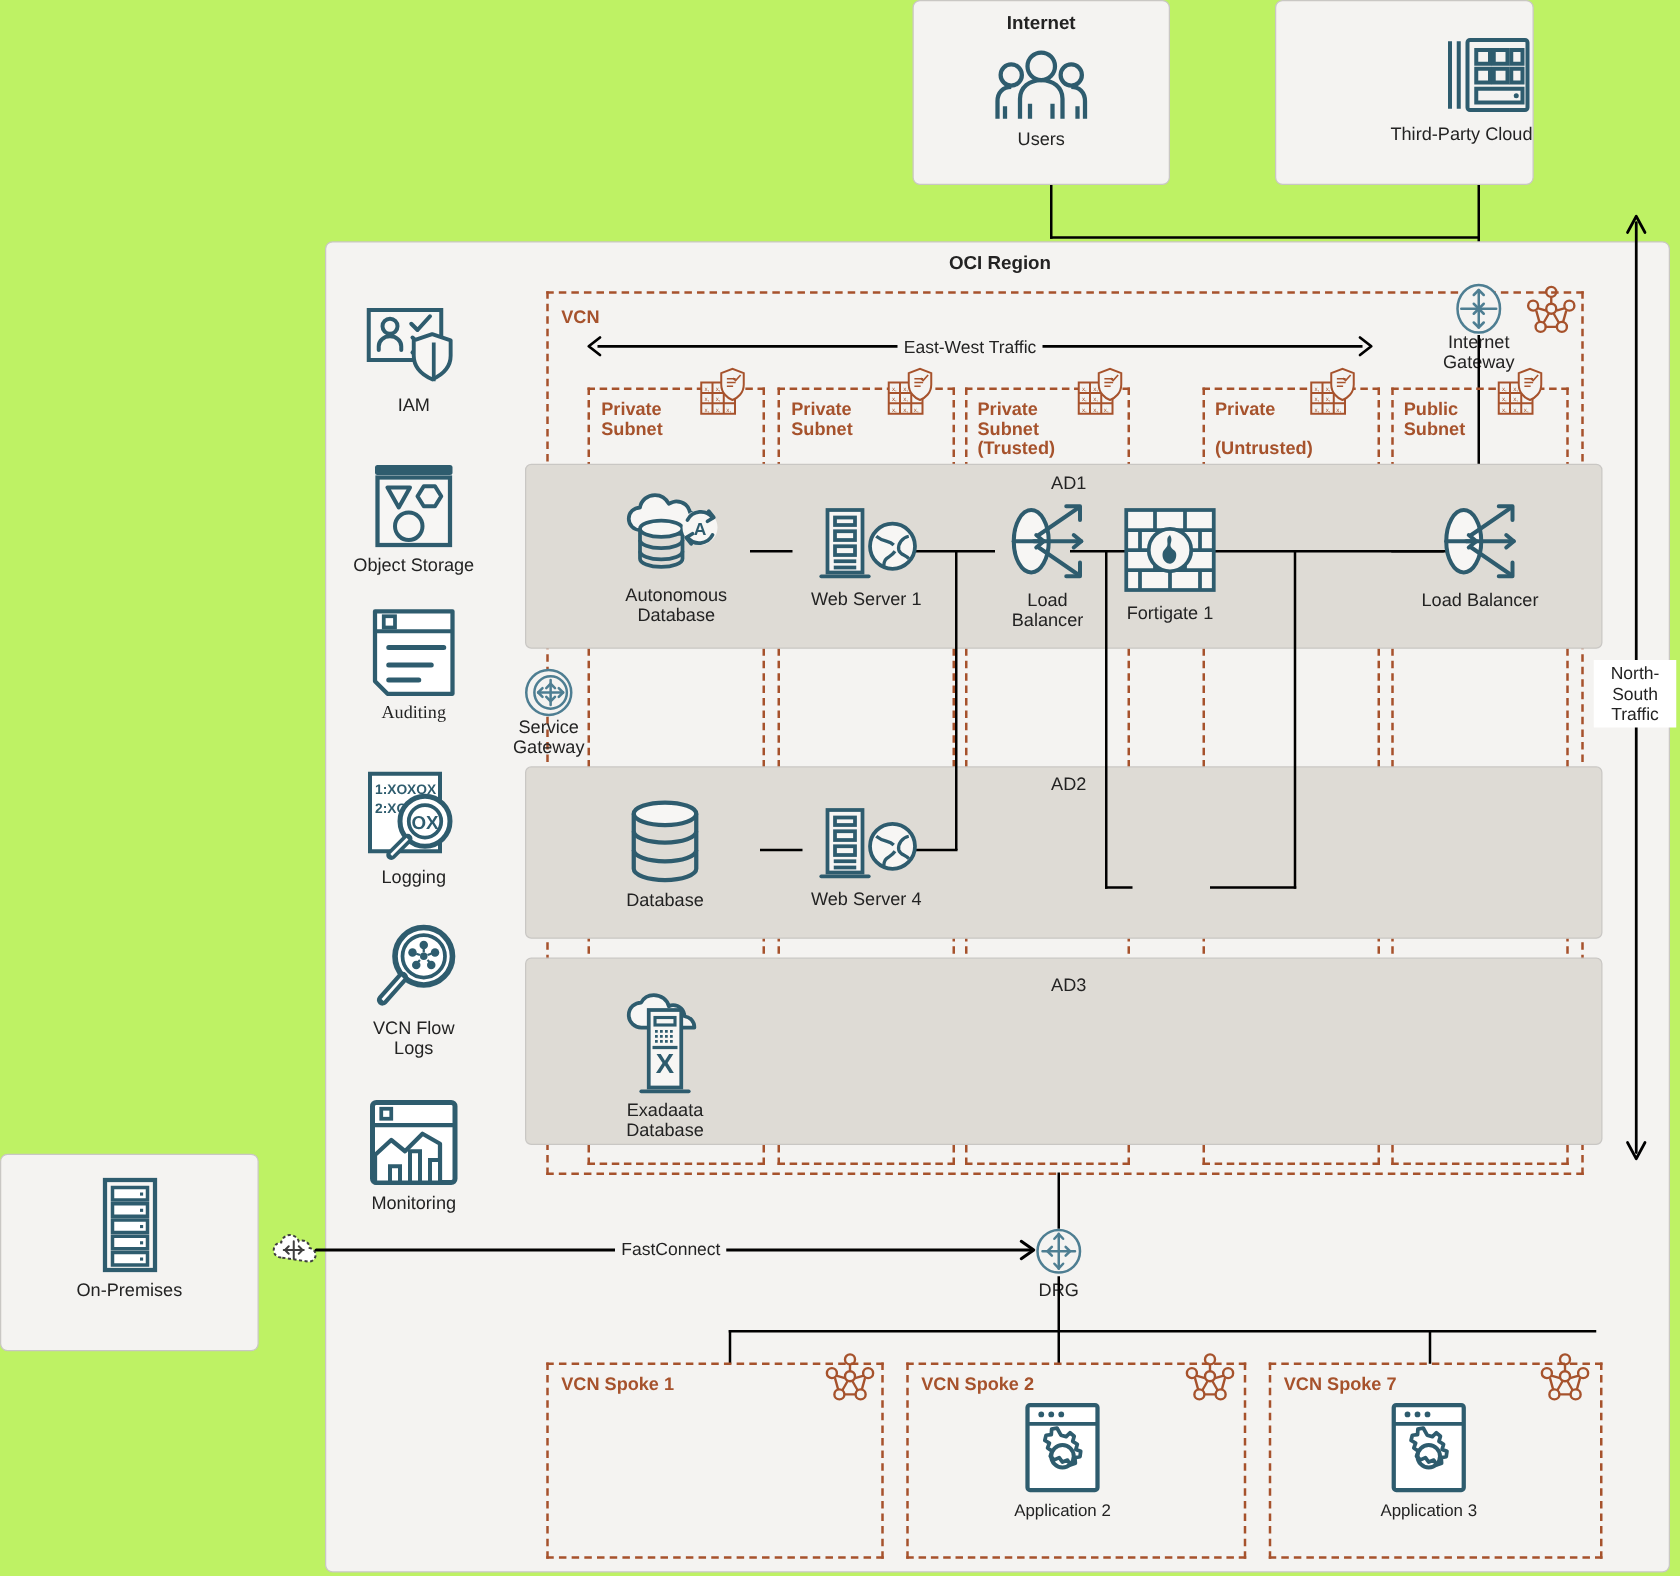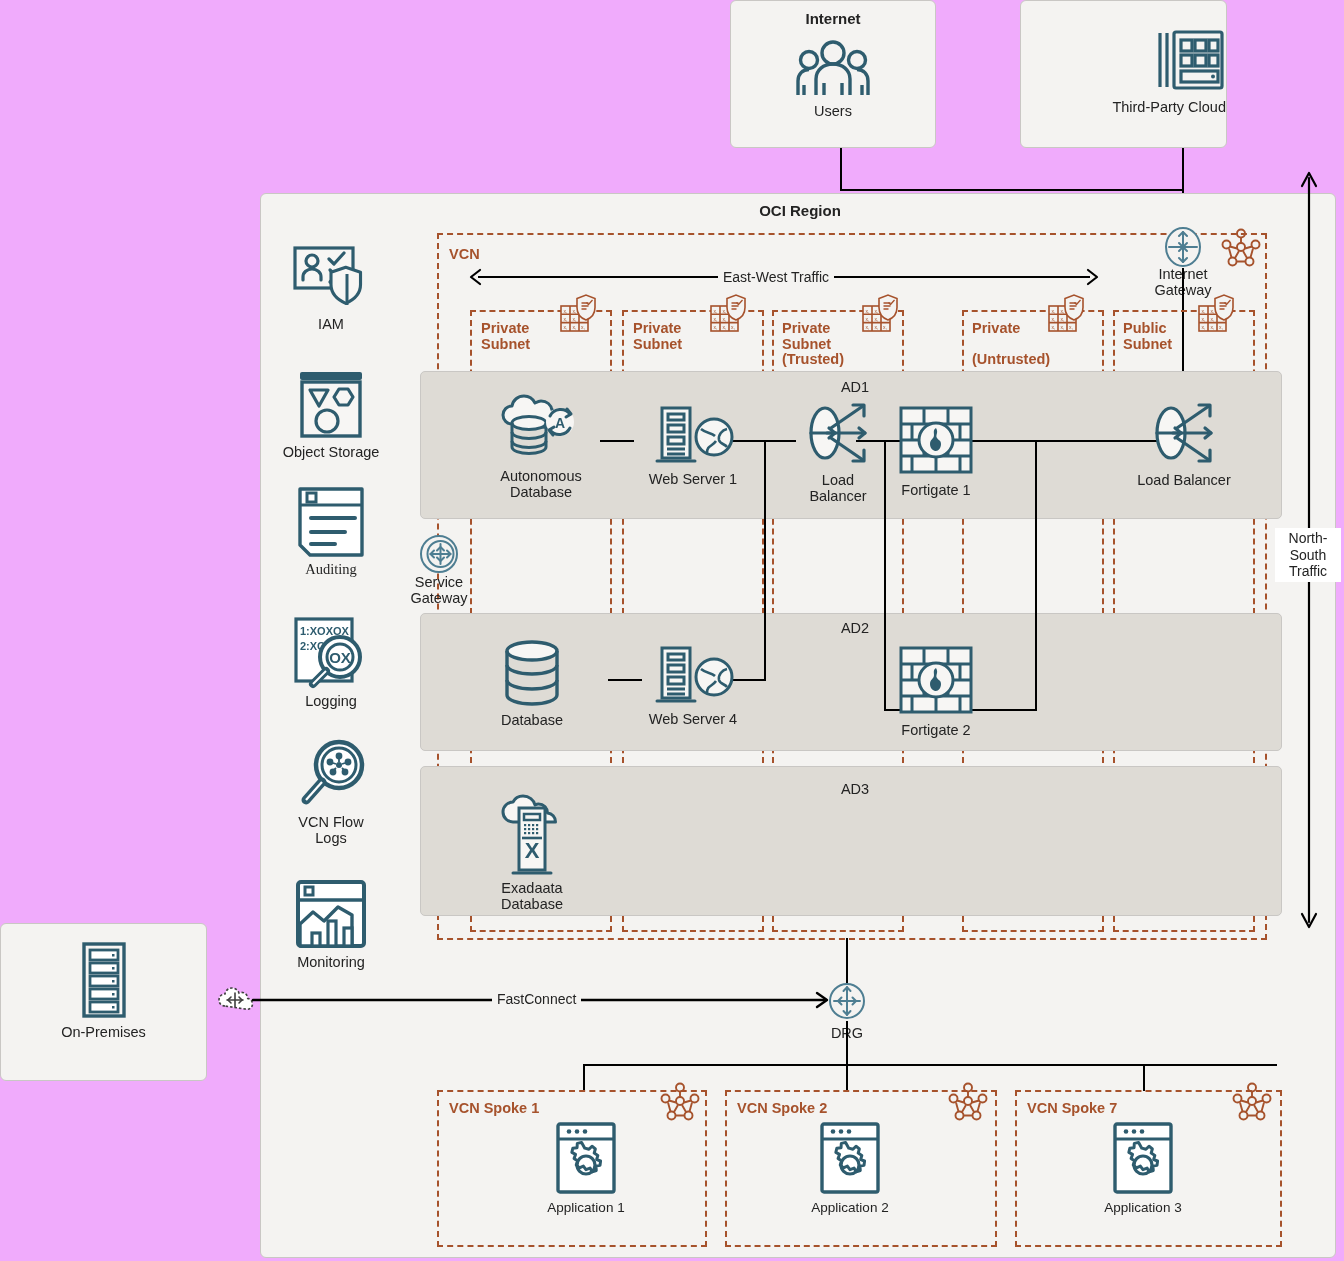--- a/index.html
+++ b/index.html
@@ -5,21 +5,21 @@
   * { box-sizing: border-box; }
   html, body {
     margin: 0; padding: 0;
     background: #ffffff;
     font-family: "Liberation Sans", sans-serif;
   }
   #stage {
     position: relative;
     width: 1344px;
     height: 1261px;
-    background: #f0abfc;
+    background: #bef264;
     overflow: hidden;
   }
   .abs { position: absolute; }
 
   
   .panel {
     background: #f4f3f1;
     border: 1px solid #c9c7c4;
     border-radius: 6px;
   }
@@ -518,34 +518,20 @@
         </g>
         <circle cx="65" cy="32" r="18" fill="#f7f6f4" stroke="#2e5c6e" stroke-width="3"></circle>
         <g fill="none" stroke="#2e5c6e" stroke-width="2.6">
           <path d="M52 24c6 5 10 3 14 7M58 48c0-8 5-6 9-12M78 24c-5 1-9 6-8 11 1 4 6 4 8 7"></path>
         </g>
       </svg>
     </span>
     <div class="node-label">Web Server 4</div>
   </div>
 
-  <div class="abs node" style="left:886px; top:646px; width:100px;">
-    <span class="ic" style="display:inline-block;">
-      <svg width="74" height="70" viewBox="0 0 74 70">
-        <rect x="2" y="2" width="70" height="64" fill="#f7f6f4" stroke="#2e5c6e" stroke-width="3"></rect>
-        <g fill="none" stroke="#2e5c6e" stroke-width="3">
-          <path d="M2 18h70M2 34h70M2 50h70"></path>
-          <path d="M25 2v16M49 2v16M13 18v16M37 18v16M61 18v16M25 34v16M49 34v16M13 50v16M37 50v16M61 50v16"></path>
-        </g>
-        <circle cx="37" cy="34" r="17" fill="#f7f6f4" stroke="#2e5c6e" stroke-width="3"></circle>
-        <path d="M37 22c3 5-1 7 1 10 1.5 2.5 4 2 4 6 0 4-2.5 7-5 7s-6-2.5-6-7c0-5 4-5 4-9 0-3-1-5 2-7z" fill="#2e5c6e"></path>
-      </svg>
-    </span>
-    <div class="node-label">Fortigate 2</div>
-  </div>
 
   <div class="abs node" style="left:484px; top:796px; width:96px;">
     <span class="ic" style="display:inline-block;">
       <svg width="62" height="78" viewBox="0 0 62 78">
         <path d="M12 26c-5 0-10-4-10-10S7 6 12 6c2-4 6-6 10-6 6 0 11 4 12 9 1-0.5 2-1 3.5-1 5 0 9 4 9 9 4.5 0.5 8 4 8 9 0 0-1 0-1 0z" fill="#f7f6f4" stroke="#2e5c6e" stroke-width="3" stroke-linejoin="round"></path>
         <rect x="18" y="12" width="26" height="62" fill="#f7f6f4" stroke="#2e5c6e" stroke-width="3"></rect>
         <path d="M12 77h38" stroke="#2e5c6e" stroke-width="3" stroke-linecap="round"></path>
         <rect x="23" y="18" width="16" height="6" fill="#f7f6f4" stroke="#2e5c6e" stroke-width="2.5"></rect>
         <g fill="#2e5c6e">
           <rect x="23" y="28" width="2.2" height="2.2"></rect>
@@ -765,98 +751,82 @@
             <circle cx="5.5" cy="16.5" r="4"></circle>
             <circle cx="34.5" cy="16.5" r="4"></circle>
           <circle cx="11.5" cy="33.5" r="4"></circle>
             <circle cx="28.5" cy="33.5" r="4"></circle>
             <circle cx="20" cy="19" r="4"></circle>
           <path d="M20 9.5V15M9 18.5l7 2M31 18.5l-7 2M14 30l4-7M26 30l-4-7M8 20.5l2.5 9M32 20.5l-2.5 9M15.5 33.5h9"></path>
         </g>
       </svg>
     </span>
   </div>
-  <div class="abs node" style="left:531px; top:1122px; width:110px;">
+
+  <div class="abs dashed" style="left:725px; top:1090px; width:272px; height:157px;"></div>
+  <div class="abs dashed-label" style="left:737px; top:1101px;">VCN Spoke 2</div>
+  <div class="abs" style="left:948px; top:1082px;">
+    <span class="ic">
+      <svg width="40" height="40" viewBox="0 0 40 40">
+        <g stroke="#a6522c" stroke-width="1.9" fill="none">
+          <circle cx="20" cy="5.5" r="4"></circle>
+            <circle cx="5.5" cy="16.5" r="4"></circle>
+            <circle cx="34.5" cy="16.5" r="4"></circle>
+          <circle cx="11.5" cy="33.5" r="4"></circle>
+            <circle cx="28.5" cy="33.5" r="4"></circle>
+            <circle cx="20" cy="19" r="4"></circle>
+          <path d="M20 9.5V15M9 18.5l7 2M31 18.5l-7 2M14 30l4-7M26 30l-4-7M8 20.5l2.5 9M32 20.5l-2.5 9M15.5 33.5h9"></path>
+        </g>
+      </svg>
+    </span>
+  </div>
+  <div class="abs node" style="left:795px; top:1122px; width:110px;">
     <span class="ic" style="display:inline-block;">
       <svg width="60" height="72" viewBox="0 0 60 72">
         <rect x="2" y="2" width="56" height="68" rx="2" fill="#ffffff" stroke="#2e5c6e" stroke-width="3.4"></rect>
         <path d="M2 17h56" stroke="#2e5c6e" stroke-width="3"></path>
         <g fill="#2e5c6e">
             <circle cx="13" cy="9.5" r="2.3"></circle>
             <circle cx="21" cy="9.5" r="2.3"></circle>
             <circle cx="29" cy="9.5" r="2.3"></circle>
           </g>
         <path d="M30 26l4.5 1.2 3.3-3.3 3.6 3-1.3 4.4 4 2.5-1.3 4.4 4.2 1.6-0.6 4.6-4.4 0.9 0.4 4.7-4.4 1.5-2.3-4.1-4.4 1.7-2.8-3.8-4.3 1.9-3.4-3.2 1.6-4.3-3.9-2.7 1.6-4.3-4-2.2 1.1-4.5 4.5-0.5 0.3-4.7 4.6-1z" transform="translate(-1,2) scale(0.93) translate(2,0)" fill="none" stroke="#2e5c6e" stroke-width="3.2" stroke-linejoin="round"></path>
         <circle cx="30" cy="43" r="9" fill="none" stroke="#2e5c6e" stroke-width="3.2"></circle>
       </svg>
     </span>
-    <div class="node-label small">Application 1</div>
-  </div>
-
-  <div class="abs dashed" style="left:725px; top:1090px; width:272px; height:157px;"></div>
-  <div class="abs dashed-label" style="left:737px; top:1101px;">VCN Spoke 2</div>
-  <div class="abs" style="left:948px; top:1082px;">
+    <div class="node-label small">Application 2</div>
+  </div>
+
+  <div class="abs dashed" style="left:1015px; top:1090px; width:267px; height:157px;"></div>
+  <div class="abs dashed-label" style="left:1027px; top:1101px;">VCN Spoke 7</div>
+  <div class="abs" style="left:1232px; top:1082px;">
     <span class="ic">
       <svg width="40" height="40" viewBox="0 0 40 40">
         <g stroke="#a6522c" stroke-width="1.9" fill="none">
           <circle cx="20" cy="5.5" r="4"></circle>
             <circle cx="5.5" cy="16.5" r="4"></circle>
             <circle cx="34.5" cy="16.5" r="4"></circle>
           <circle cx="11.5" cy="33.5" r="4"></circle>
             <circle cx="28.5" cy="33.5" r="4"></circle>
             <circle cx="20" cy="19" r="4"></circle>
           <path d="M20 9.5V15M9 18.5l7 2M31 18.5l-7 2M14 30l4-7M26 30l-4-7M8 20.5l2.5 9M32 20.5l-2.5 9M15.5 33.5h9"></path>
         </g>
       </svg>
     </span>
   </div>
-  <div class="abs node" style="left:795px; top:1122px; width:110px;">
+  <div class="abs node" style="left:1088px; top:1122px; width:110px;">
     <span class="ic" style="display:inline-block;">
       <svg width="60" height="72" viewBox="0 0 60 72">
         <rect x="2" y="2" width="56" height="68" rx="2" fill="#ffffff" stroke="#2e5c6e" stroke-width="3.4"></rect>
         <path d="M2 17h56" stroke="#2e5c6e" stroke-width="3"></path>
         <g fill="#2e5c6e">
             <circle cx="13" cy="9.5" r="2.3"></circle>
             <circle cx="21" cy="9.5" r="2.3"></circle>
             <circle cx="29" cy="9.5" r="2.3"></circle>
           </g>
         <path d="M30 26l4.5 1.2 3.3-3.3 3.6 3-1.3 4.4 4 2.5-1.3 4.4 4.2 1.6-0.6 4.6-4.4 0.9 0.4 4.7-4.4 1.5-2.3-4.1-4.4 1.7-2.8-3.8-4.3 1.9-3.4-3.2 1.6-4.3-3.9-2.7 1.6-4.3-4-2.2 1.1-4.5 4.5-0.5 0.3-4.7 4.6-1z" transform="translate(-1,2) scale(0.93) translate(2,0)" fill="none" stroke="#2e5c6e" stroke-width="3.2" stroke-linejoin="round"></path>
         <circle cx="30" cy="43" r="9" fill="none" stroke="#2e5c6e" stroke-width="3.2"></circle>
       </svg>
     </span>
-    <div class="node-label small">Application 2</div>
-  </div>
-
-  <div class="abs dashed" style="left:1015px; top:1090px; width:267px; height:157px;"></div>
-  <div class="abs dashed-label" style="left:1027px; top:1101px;">VCN Spoke 7</div>
-  <div class="abs" style="left:1232px; top:1082px;">
-    <span class="ic">
-      <svg width="40" height="40" viewBox="0 0 40 40">
-        <g stroke="#a6522c" stroke-width="1.9" fill="none">
-          <circle cx="20" cy="5.5" r="4"></circle>
-            <circle cx="5.5" cy="16.5" r="4"></circle>
-            <circle cx="34.5" cy="16.5" r="4"></circle>
-          <circle cx="11.5" cy="33.5" r="4"></circle>
-            <circle cx="28.5" cy="33.5" r="4"></circle>
-            <circle cx="20" cy="19" r="4"></circle>
-          <path d="M20 9.5V15M9 18.5l7 2M31 18.5l-7 2M14 30l4-7M26 30l-4-7M8 20.5l2.5 9M32 20.5l-2.5 9M15.5 33.5h9"></path>
-        </g>
-      </svg>
-    </span>
-  </div>
-  <div class="abs node" style="left:1088px; top:1122px; width:110px;">
-    <span class="ic" style="display:inline-block;">
-      <svg width="60" height="72" viewBox="0 0 60 72">
-        <rect x="2" y="2" width="56" height="68" rx="2" fill="#ffffff" stroke="#2e5c6e" stroke-width="3.4"></rect>
-        <path d="M2 17h56" stroke="#2e5c6e" stroke-width="3"></path>
-        <g fill="#2e5c6e">
-            <circle cx="13" cy="9.5" r="2.3"></circle>
-            <circle cx="21" cy="9.5" r="2.3"></circle>
-            <circle cx="29" cy="9.5" r="2.3"></circle>
-          </g>
-        <path d="M30 26l4.5 1.2 3.3-3.3 3.6 3-1.3 4.4 4 2.5-1.3 4.4 4.2 1.6-0.6 4.6-4.4 0.9 0.4 4.7-4.4 1.5-2.3-4.1-4.4 1.7-2.8-3.8-4.3 1.9-3.4-3.2 1.6-4.3-3.9-2.7 1.6-4.3-4-2.2 1.1-4.5 4.5-0.5 0.3-4.7 4.6-1z" transform="translate(-1,2) scale(0.93) translate(2,0)" fill="none" stroke="#2e5c6e" stroke-width="3.2" stroke-linejoin="round"></path>
-        <circle cx="30" cy="43" r="9" fill="none" stroke="#2e5c6e" stroke-width="3.2"></circle>
-      </svg>
-    </span>
     <div class="node-label small">Application 3</div>
   </div>
 
 </div>
 
 </body></html>

